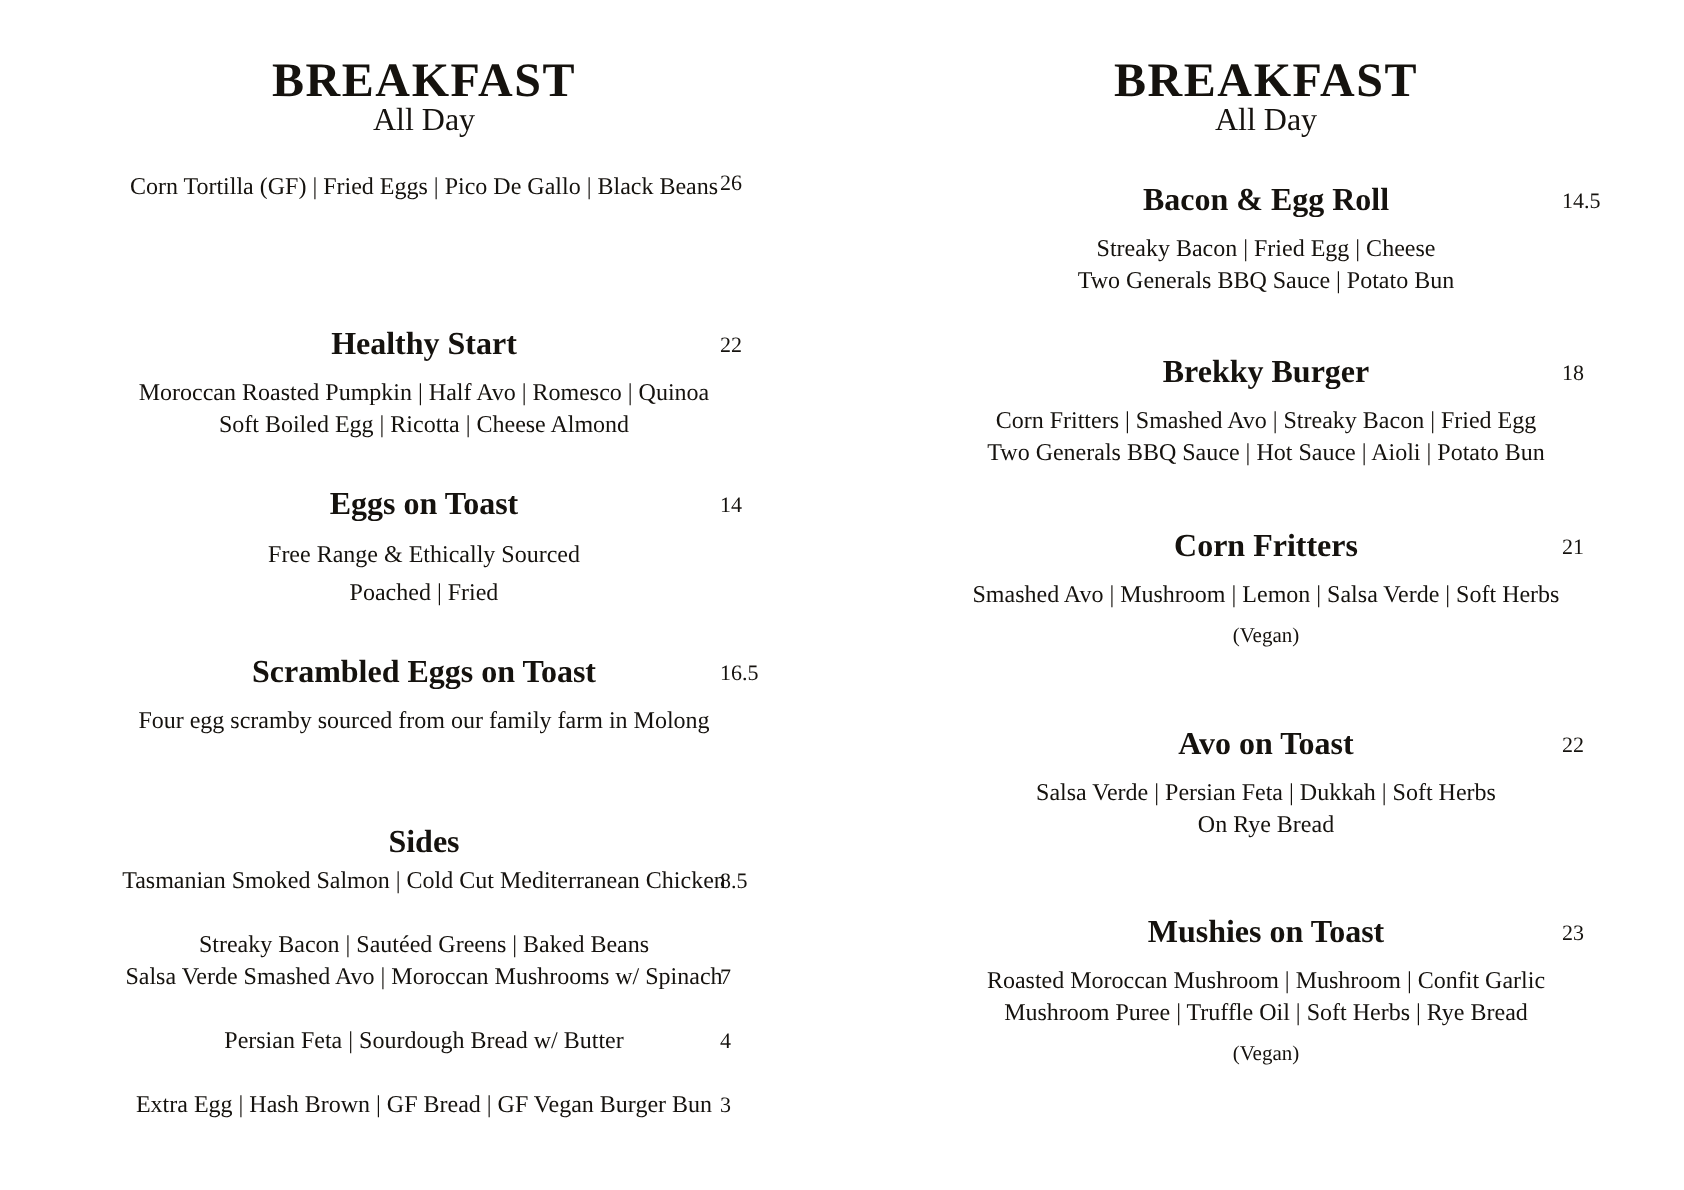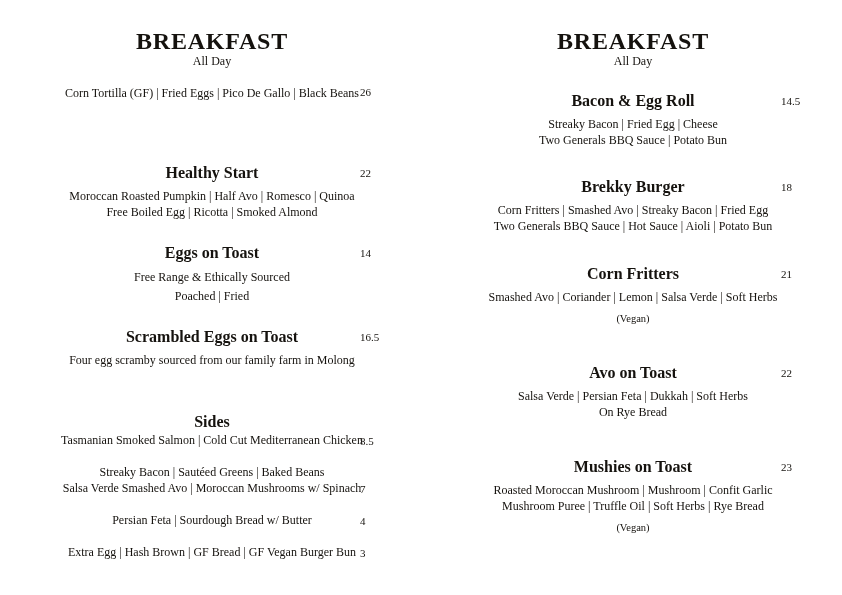--- a/index.html
+++ b/index.html
@@ -30,21 +30,21 @@
   }
   .col-header .big-title {
     margin: 0;
     font-size: 24px;
     line-height: 30px;
     font-weight: 700;
     letter-spacing: 0.8px;
   }
   .col-header .subtitle {
     margin-top: -2px;
-    font-size: 12px;
+    font-size: 16px;
     line-height: 14px;
   }
 
   .item {
     position: absolute;
     left: 0; right: 0;
     text-align: center;
   }
   .item-name {
     margin: 0;
@@ -102,21 +102,21 @@
       <div class="desc">
         <div class="line">Corn Tortilla (GF) | Fried Eggs | Pico De Gallo | Black Beans</div>
       </div>
     </article>
 
     <article class="item" style="top:162px">
       <h2 class="item-name">Healthy Start</h2>
       <span class="price">22</span>
       <div class="desc">
         <div class="line">Moroccan Roasted Pumpkin | Half Avo | Romesco | Quinoa</div>
-        <div class="line">Free Boiled Egg | Ricotta | Smoked Almond</div>
+        <div class="line">Soft Boiled Egg | Ricotta | Cheese Almond</div>
       </div>
     </article>
 
     <article class="item" style="top:242px">
       <h2 class="item-name">Eggs on Toast</h2>
       <span class="price">14</span>
       <div class="desc" style="line-height:19px">
         <div class="line">Free Range &amp; Ethically Sourced</div>
         <div class="line">Poached | Fried</div>
       </div>
@@ -177,21 +177,21 @@
       <div class="desc">
         <div class="line">Corn Fritters | Smashed Avo | Streaky Bacon | Fried Egg</div>
         <div class="line">Two Generals BBQ Sauce | Hot Sauce | Aioli | Potato Bun</div>
       </div>
     </article>
 
     <article class="item" style="top:263px">
       <h2 class="item-name">Corn Fritters</h2>
       <span class="price">21</span>
       <div class="desc">
-        <div class="line">Smashed Avo | Coriander | Lemon | Salsa Verde | Soft Herbs</div>
+        <div class="line">Smashed Avo | Mushroom | Lemon | Salsa Verde | Soft Herbs</div>
         <div class="tag">(Vegan)</div>
       </div>
     </article>
 
     <article class="item" style="top:362px">
       <h2 class="item-name">Avo on Toast</h2>
       <span class="price">22</span>
       <div class="desc">
         <div class="line">Salsa Verde | Persian Feta | Dukkah | Soft Herbs</div>
         <div class="line">On Rye Bread</div>

